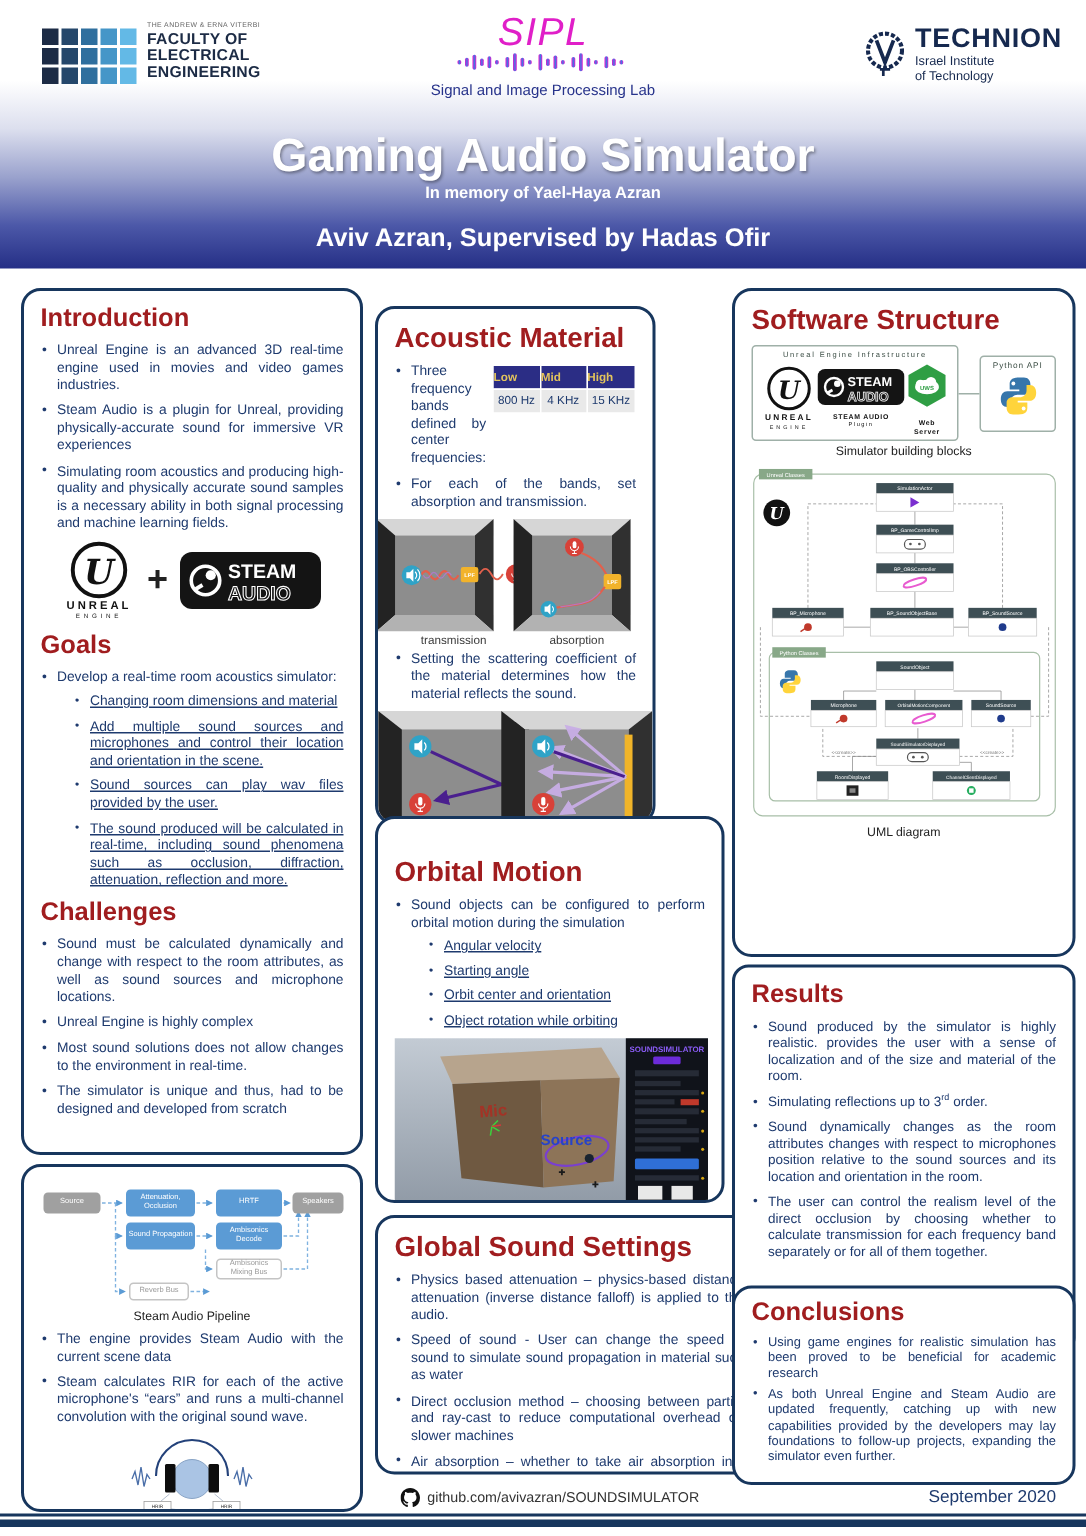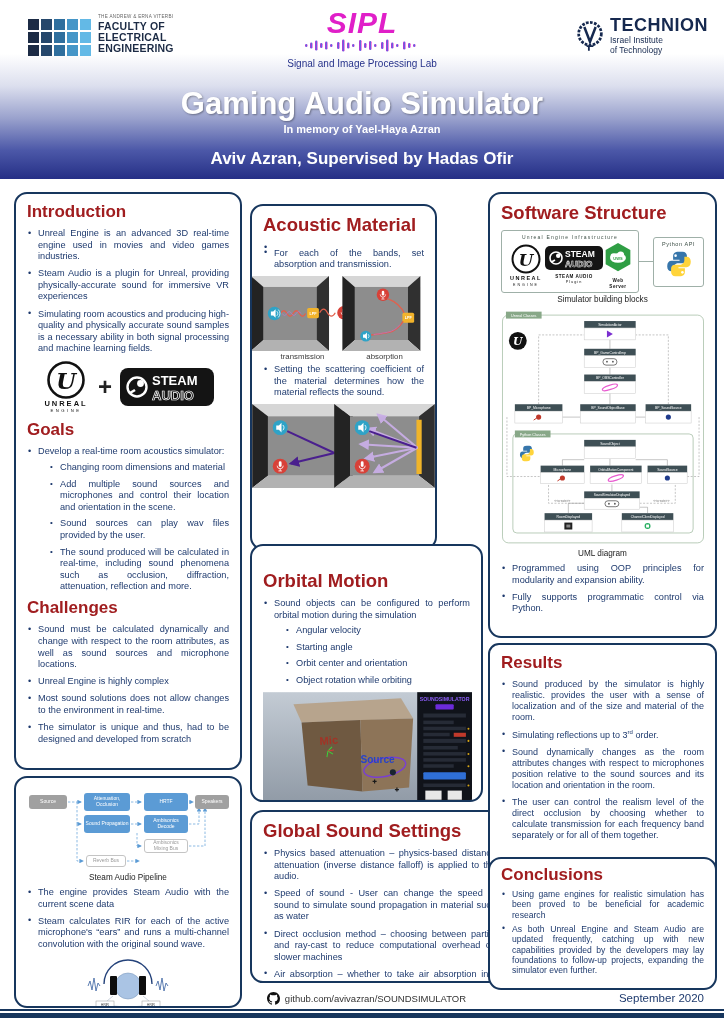--- a/index.html
+++ b/index.html
@@ -7,36 +7,36 @@
   
   .hdr{position:absolute;left:0;top:0;width:724px;height:179px;
     background:linear-gradient(180deg,#ffffff 0%,#ffffff 30%,#dcdfee 48%,#9aa2cd 66%,#4c58a8 84%,#252f86 100%);}
   .fac{position:absolute;left:28px;top:15px;display:flex;gap:7px;align-items:flex-start;}
   .sq-grid{display:grid;grid-template-columns:repeat(5,11px);grid-auto-rows:11px;gap:2px;margin-top:4px;}
   .sq{width:11px;height:11px;}
   .fac-txt{line-height:1.05;}
   .fac-pre{font-size:4.6px;color:#666;letter-spacing:.3px;margin-bottom:1px;}
   .fac-l{font-size:10.5px;font-weight:bold;color:#1c2b45;letter-spacing:.2px;}
   .sipl{position:absolute;left:0;right:0;top:8px;text-align:center;}
-  .sipl-name{font-size:30px;font-weight:bold;font-style:italic;color:#e01fc8;letter-spacing:1px;line-height:1;}
+  .sipl-name{font-size:26px;font-weight:normal;font-style:italic;color:#e01fc8;letter-spacing:1px;line-height:1;}
   .sipl-sub{font-size:10px;color:#27338b;margin-top:1px;}
   .tech{position:absolute;right:16px;top:16px;display:flex;gap:5px;align-items:center;}
   .tech-name{font-size:18px;font-weight:bold;color:#16294f;letter-spacing:.5px;line-height:1.1;}
   .tech-sub{font-size:8.5px;color:#16294f;line-height:1.15;}
   .h1{position:absolute;left:0;right:0;top:86px;text-align:center;color:#fff;font-size:31px;font-weight:bold;text-shadow:1px 1px 2px rgba(0,0,0,.35);margin:0;}
   .memorial{position:absolute;left:0;right:0;top:123px;text-align:center;color:#fff;font-size:11px;font-weight:bold;}
   .authors{position:absolute;left:0;right:0;top:149px;text-align:center;color:#fff;font-size:17px;font-weight:bold;}
   
   .panel{position:absolute;background:#fff;border:2.5px solid #17365d;border-radius:13px;padding:8px 11px;box-sizing:border-box;overflow:hidden;}
   .ttl{color:#a01d1f;font-weight:bold;font-size:17px;margin:0 0 6px;}
   ul.b{list-style:none;margin:0;padding:0;color:#1e3a6e;}
   ul.b>li{position:relative;padding-left:11px;margin:0 0 5.5px;font-size:9.2px;line-height:1.26;text-align:justify;}
   ul.b>li::before{content:"\2022";position:absolute;left:1px;top:-.5px;}
   ul.sb{list-style:none;margin:4px 0 0;padding:0 0 0 12px;}
-  ul.sb>li{position:relative;padding-left:10px;margin:0 0 5px;font-size:9.2px;line-height:1.26;text-align:justify;}
+  ul.sb>li{position:relative;padding-left:10px;margin:0 0 5px;font-size:9.2px;line-height:1.26;text-align:justify;text-decoration:underline;}
   ul.sb>li::before{content:"\2022";position:absolute;left:0;top:0;font-size:8px;}
   .cap{font-size:8.2px;color:#222;text-align:center;margin:2px 0 5px;}
   .figcap{font-size:7.8px;color:#3a3a3a;text-align:center;margin-top:1px;}
   
   .logorow{display:flex;align-items:center;justify-content:center;gap:8px;margin:2px 0 6px;}
   .plus{font-size:24px;font-weight:bold;color:#222;line-height:1;}
   
   .pipe{position:relative;height:84px;margin:1px 0 0;}
   .pb{position:absolute;display:flex;align-items:center;justify-content:center;text-align:center;border-radius:3px;color:#fff;font-size:5px;line-height:1.15;padding:1px;box-sizing:border-box;}
   .pb.blue{background:#5b9bd5;}
@@ -257,20 +257,35 @@
         <path d="M44,57 l1.5,-3 l1.5,4 l1.5,-5 l1.5,4 l1.5,-2" fill="none" stroke="#4a6ea8" stroke-width="0.8"></path>
       </svg>
     </div>
   </section>
 
   <section class="panel" style="left:250px;top:204px;width:187px;height:346px;">
     <h2 class="ttl" style="font-size:18.5px;">Acoustic Material</h2>
     <ul class="b">
       <li>
         <div class="freqrow">
+          <span class="freqtxt">Three frequency bands defined by center frequencies:</span>
+          <table class="freq">
+            <tbody>
+                <tr>
+              <th>Low</th>
+              <th>Mid</th>
+              <th>High</th>
+            </tr>
+            <tr>
+              <td>800 Hz</td>
+              <td>4 KHz</td>
+              <td>15 KHz</td>
+            </tr>
+          </tbody>
+            </table>
         </div>
       </li>
       <li>For each of the bands, set absorption and transmission.</li>
     </ul>
     <div class="figrow">
       <div class="fig">
         <svg width="103" height="75" viewBox="0 0 132 96">
           <polygon points="0,0 100,0 84,14 16,14" fill="#d6d6d6"></polygon>
           <rect x="16" y="14" width="68" height="68" fill="#8d8d8d"></rect>
           <polygon points="0,0 16,14 16,82 0,96" fill="#232323"></polygon>
@@ -609,24 +624,20 @@
       </g>
       <g>
         <rect x="122" y="206" width="52" height="7" fill="#3e4f55"></rect>
         <text x="148" y="211" font-size="3.2" fill="#fff" text-anchor="middle">ChannelClientDisplayed</text>
         <rect x="122" y="213" width="52" height="12" fill="#fff" stroke="#c8c8c8" stroke-width="0.5"></rect>
         <circle cx="148" cy="219" r="3" fill="#27ae60"></circle>
         <rect x="146.5" y="217.5" width="3" height="3" fill="#fff"></rect>
       </g>
     </svg>
     <div class="cap">UML diagram</div>
-    <ul class="b">
-      <li>Programmed using OOP principles for modularity and expansion ability.</li>
-      <li>Fully supports programmatic control via Python.</li>
-    </ul>
   </section>
 
   <section class="panel" style="left:488px;top:643px;width:229px;height:260px;border-radius:11px;">
     <h2 class="ttl">Results</h2>
     <ul class="b" style="font-size:9px;">
       <li style="font-size:9px;line-height:1.24;">Sound produced by the simulator is highly realistic. provides the user with a sense of localization and of the size and material of the room.</li>
       <li style="font-size:9px;line-height:1.24;"><span>Simulating reflections up to 3</span><sup style="font-size:6px;">rd</sup><span> order.</span></li>
       <li style="font-size:9px;line-height:1.24;">Sound dynamically changes as the room attributes changes with respect to microphones position relative to the sound sources and its location and orientation in the room.</li>
       <li style="font-size:9px;line-height:1.24;">The user can control the realism level of the direct occlusion by choosing whether to calculate transmission for each frequency band separately or for all of them together.</li>
     </ul>

